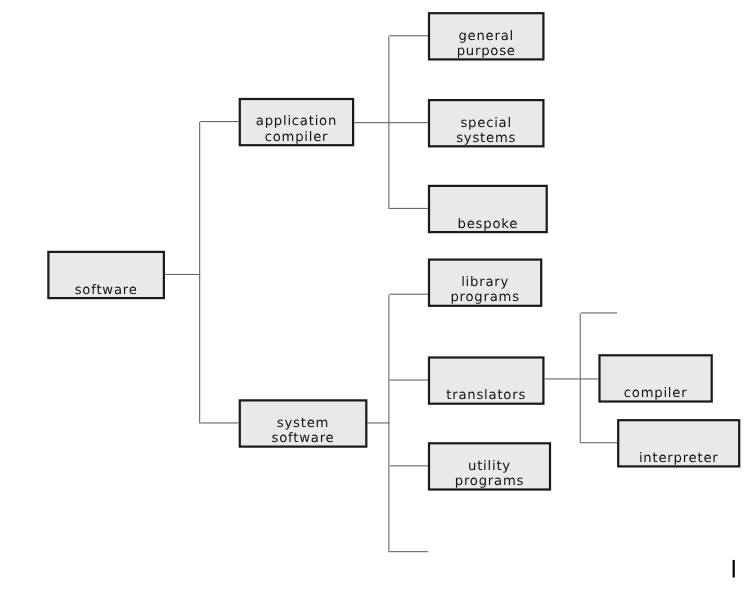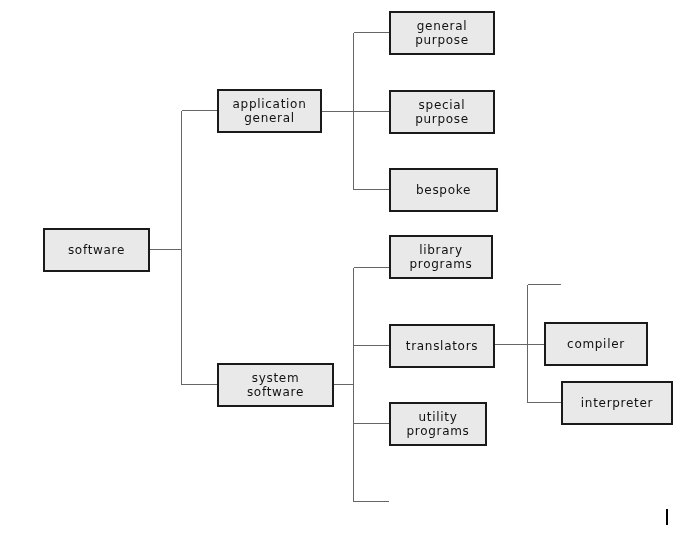--- a/index.html
+++ b/index.html
@@ -17,21 +17,21 @@
     height: 546px;
     background: var(--bg, #ffffff);
   }
   .node {
     position: absolute;
     box-sizing: border-box;
     height: 44px;
     background: var(--node-fill, #e9e9e9);
     border: 2px solid var(--node-border, #1a1a1a);
     display: flex;
-    align-items: center;
+    align-items: flex-end;
     justify-content: center;
     z-index: 2;
   }
   .node span {
     display: block;
     white-space: pre-line;
     text-align: center;
     font-size: 12px;
     line-height: 14px;
     letter-spacing: 0.7px;
@@ -80,52 +80,52 @@
   <div class="edge v" style="left:527px; top:285px; height:118px"></div>
   <div class="edge h" style="left:528px; top:284px; width:33px"></div>
   <div class="edge h" style="left:528px; top:402px; width:33px"></div>
 
   <div class="node" style="left:43px;  top:228px; width:107px">
     <span>software</span>
   </div>
 
   <div class="node" style="left:217px; top:89px;  width:105px">
     <span>application
-general</span>
+compiler</span>
   </div>
 
   <div class="node" style="left:217px; top:363px; width:117px">
     <span>system
 software</span>
   </div>
 
   <div class="node" style="left:389px; top:11px;  width:106px">
     <span>general
 purpose</span>
   </div>
 
   <div class="node" style="left:389px; top:90px;  width:106px">
     <span>special
-purpose</span>
+systems</span>
   </div>
 
   <div class="node" style="left:389px; top:168px; width:109px">
     <span>bespoke</span>
   </div>
 
   <div class="node" style="left:389px; top:235px; width:104px">
     <span>library
 programs</span>
   </div>
 
   <div class="node" style="left:389px; top:324px; width:106px">
     <span>translators</span>
   </div>
 
-  <div class="node" style="left:389px; top:402px; width:98px">
+  <div class="node" style="left:389px; top:402px; width:112px">
     <span>utility
 programs</span>
   </div>
 
 
 
   <div class="node" style="left:544px; top:322px; width:104px">
     <span>compiler</span>
   </div>
 

